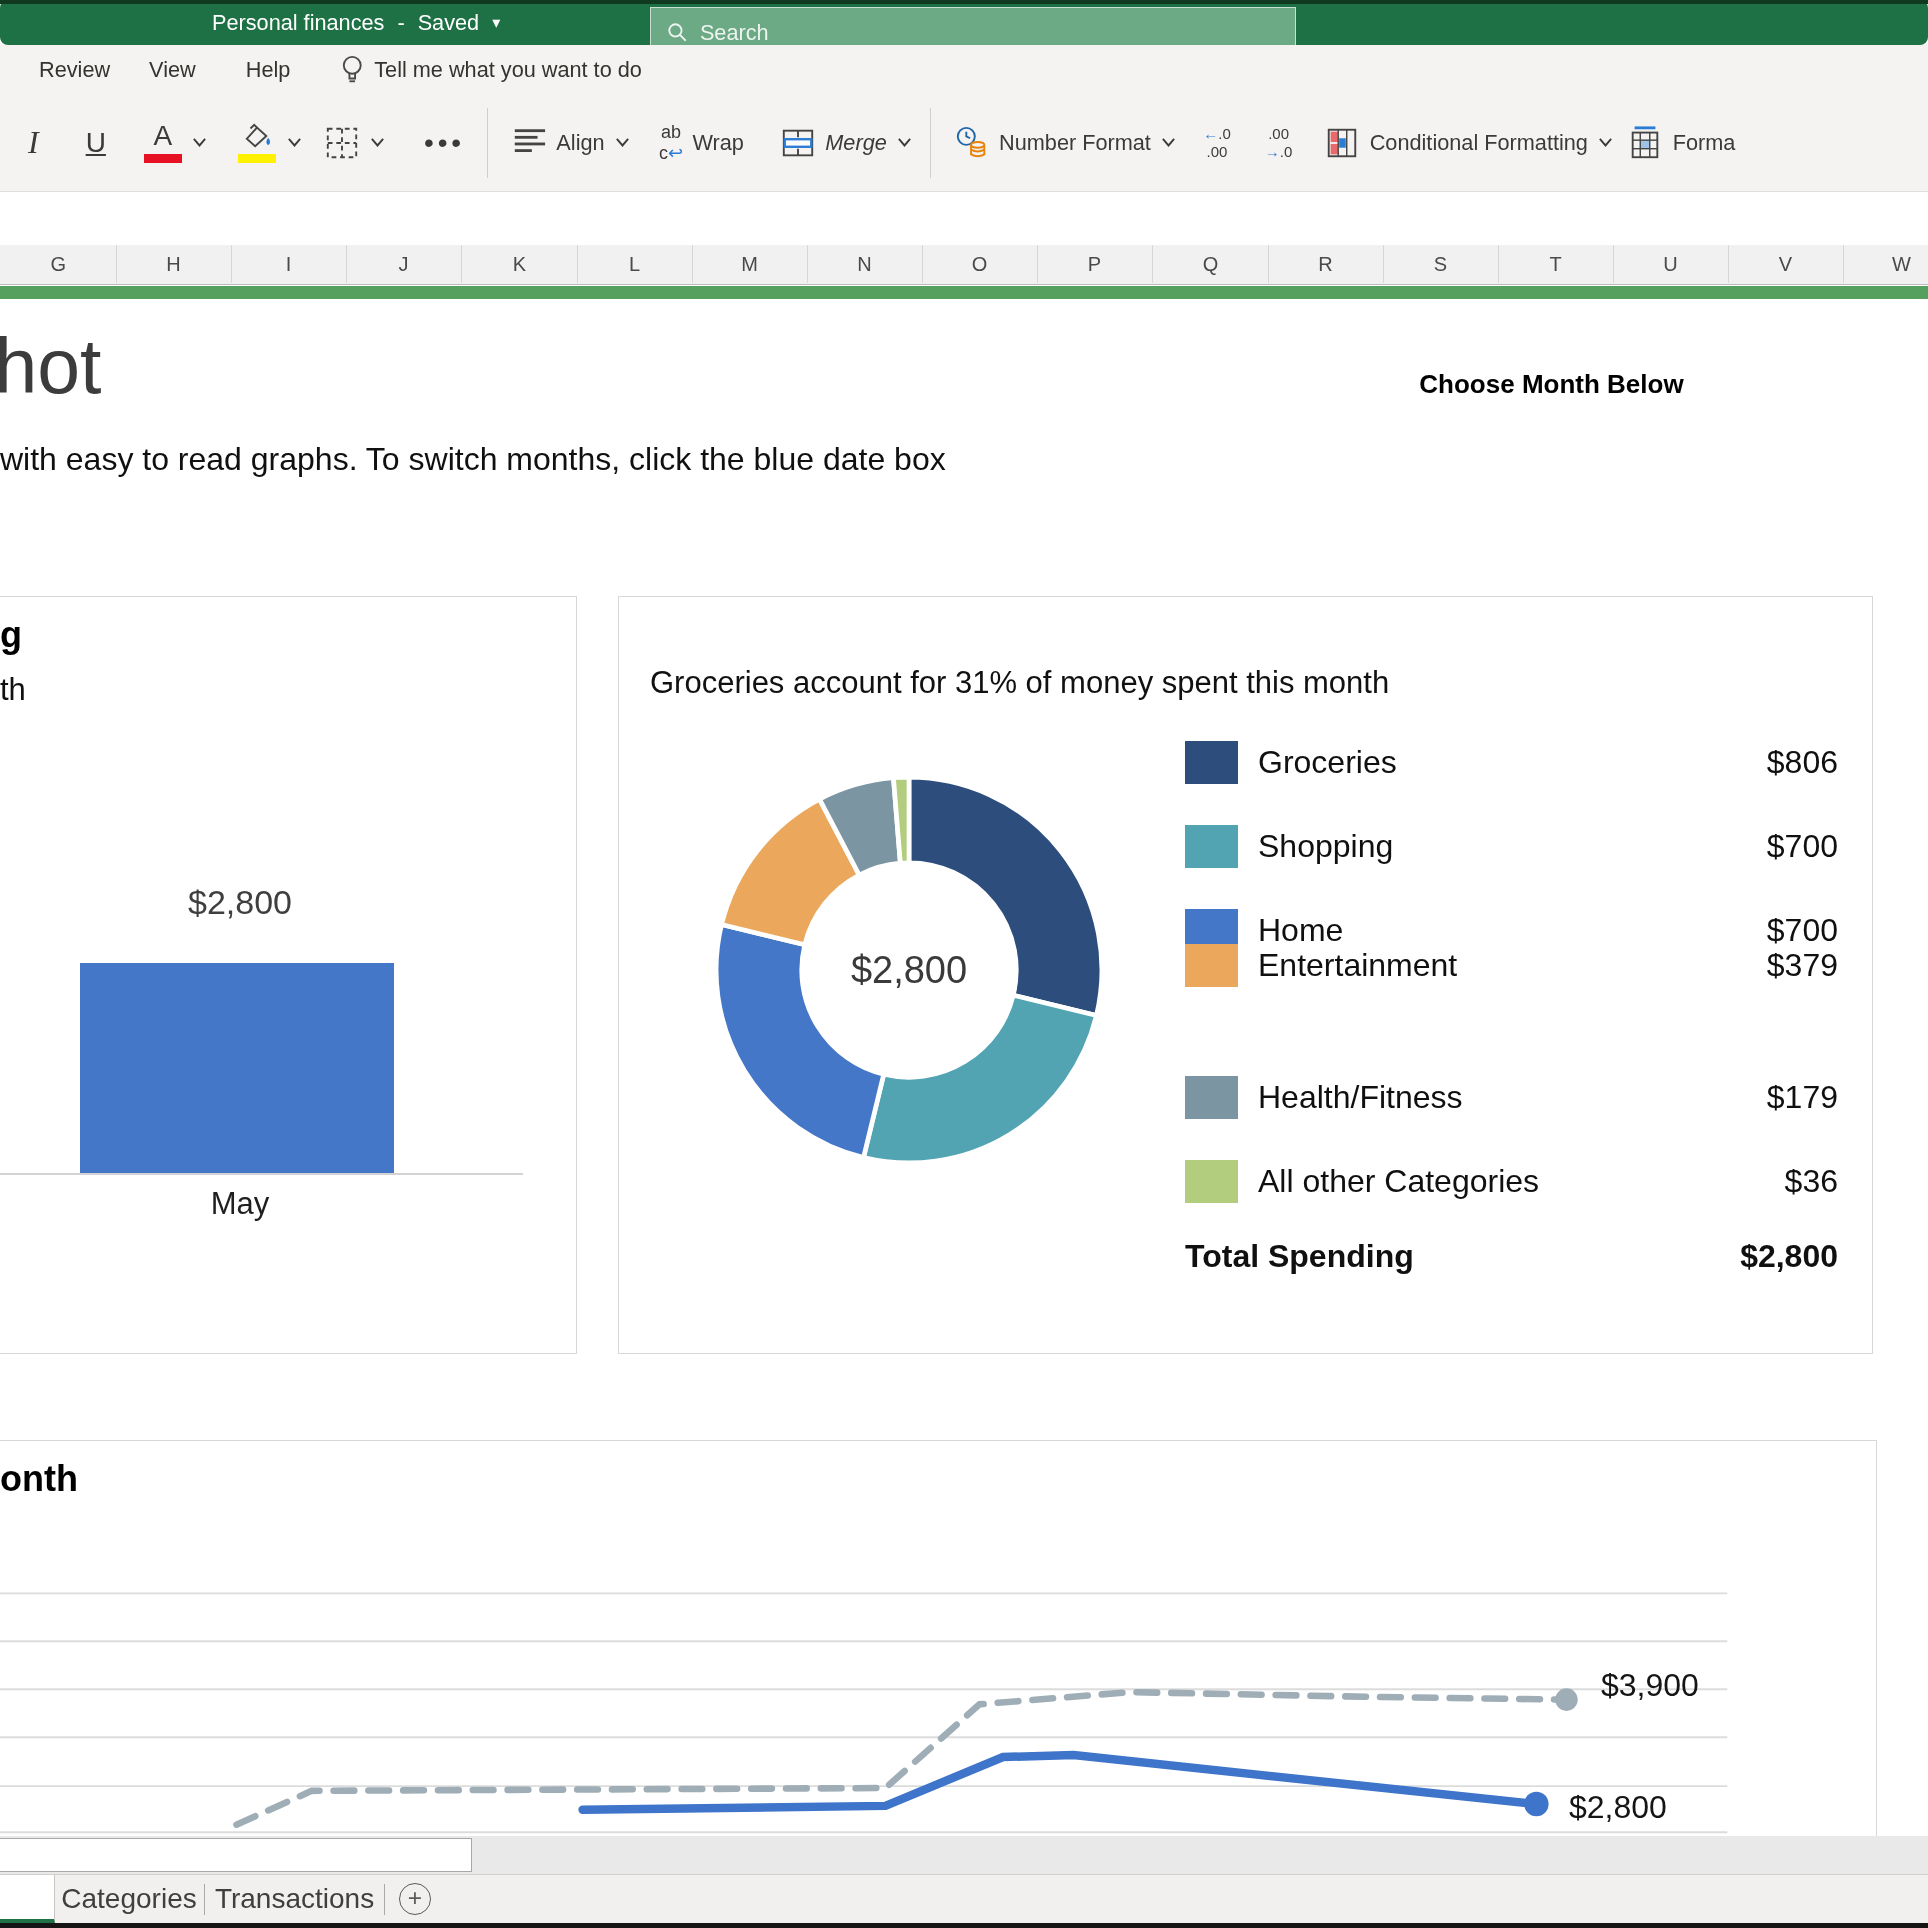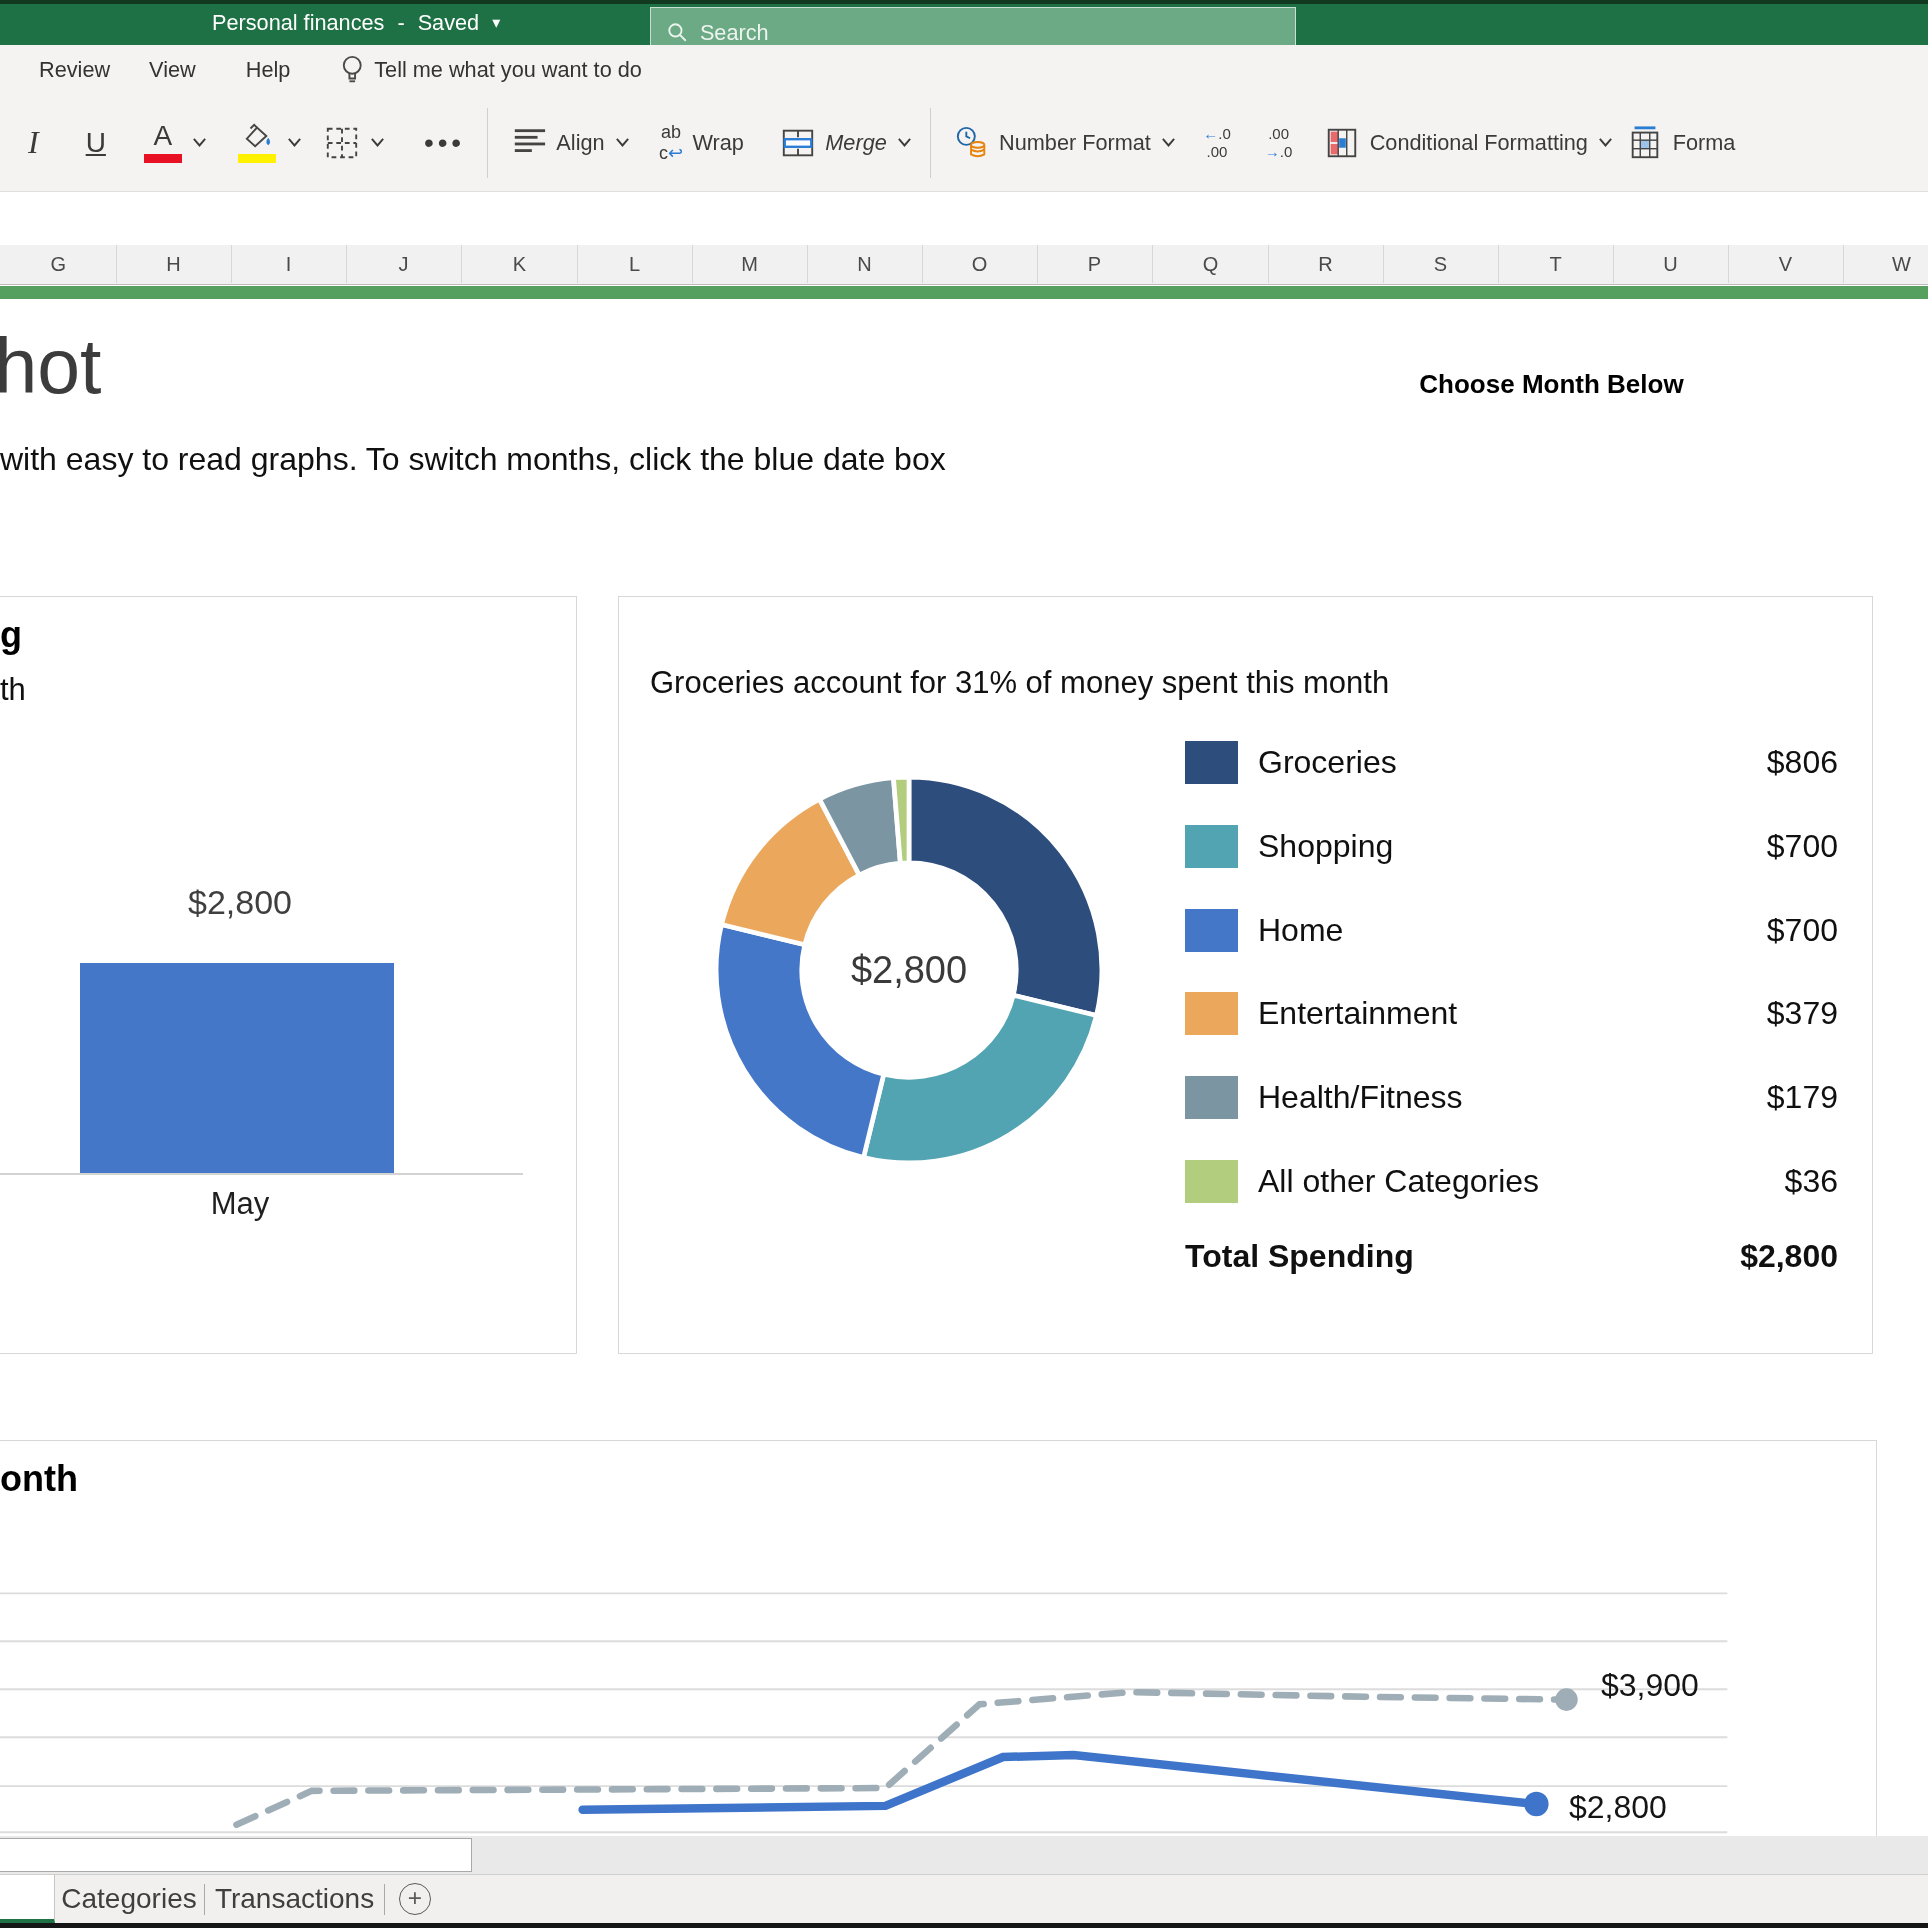--- a/index.html
+++ b/index.html
@@ -1,20 +1,20 @@
 <!DOCTYPE html>
 <html style="font-size:15px"><head>
 <meta charset="utf-8">
 <style>
   html,body{margin:0;padding:0;background:#fff;}
   #app{position:relative;width:1928px;height:1928px;overflow:hidden;
        font-family:"Liberation Sans","DejaVu Sans",sans-serif;background:#fff;}
   .abs{position:absolute;}
   
-  .titlebar{left:0;top:0;width:1928px;height:45px;background:#1E7145;}
+  .titlebar{left:0;top:0;width:1928px;height:45px;background:#1E7145;border-radius:8px;}
   .titlebar-edge{left:0;top:0;width:1928px;height:3.8px;background:#11391F;}
   .doc-title{left:212px;top:0;height:45px;display:flex;align-items:center;gap:13px;
              color:#fff;font-size:21.7px;}
   .search-box{left:650px;top:6.6px;width:646px;height:52px;background:#6BAA85;
               border:1.9px solid #C9DFD2;display:flex;align-items:center;gap:11.3px;
               padding-left:15px;box-sizing:border-box;color:#EDF4EF;font-size:21.7px;}
   
   .menubar{left:0;top:45px;width:1928px;height:49px;background:#F4F3F2;
            display:flex;align-items:center;font-size:21.7px;color:#34332F;}
   .menu-item{margin-left:0;cursor:default;}
@@ -294,21 +294,21 @@
       <div class="legend-row" style="top: 825px;">
         <div class="legend-swatch" style="background: rgb(82, 164, 178);"></div>
         <div class="legend-label">Shopping</div>
         <div class="legend-value">$700</div>
       </div>
       <div class="legend-row" style="top: 909px;">
         <div class="legend-swatch" style="background: rgb(69, 119, 200);"></div>
         <div class="legend-label">Home</div>
         <div class="legend-value">$700</div>
       </div>
-      <div class="legend-row" style="top: 992px; text-align: center;">
+      <div class="legend-row" style="top: 944px; text-align: center;">
         <div class="legend-swatch" style="background: rgb(235, 168, 93);"></div>
         <div class="legend-label">Entertainment</div>
         <div class="legend-value">$379</div>
       </div>
       <div class="legend-row" style="top: 1076px;">
         <div class="legend-swatch" style="background: rgb(124, 149, 162);"></div>
         <div class="legend-label">Health/Fitness</div>
         <div class="legend-value">$179</div>
       </div>
       <div class="legend-row" style="top: 1160px;">

